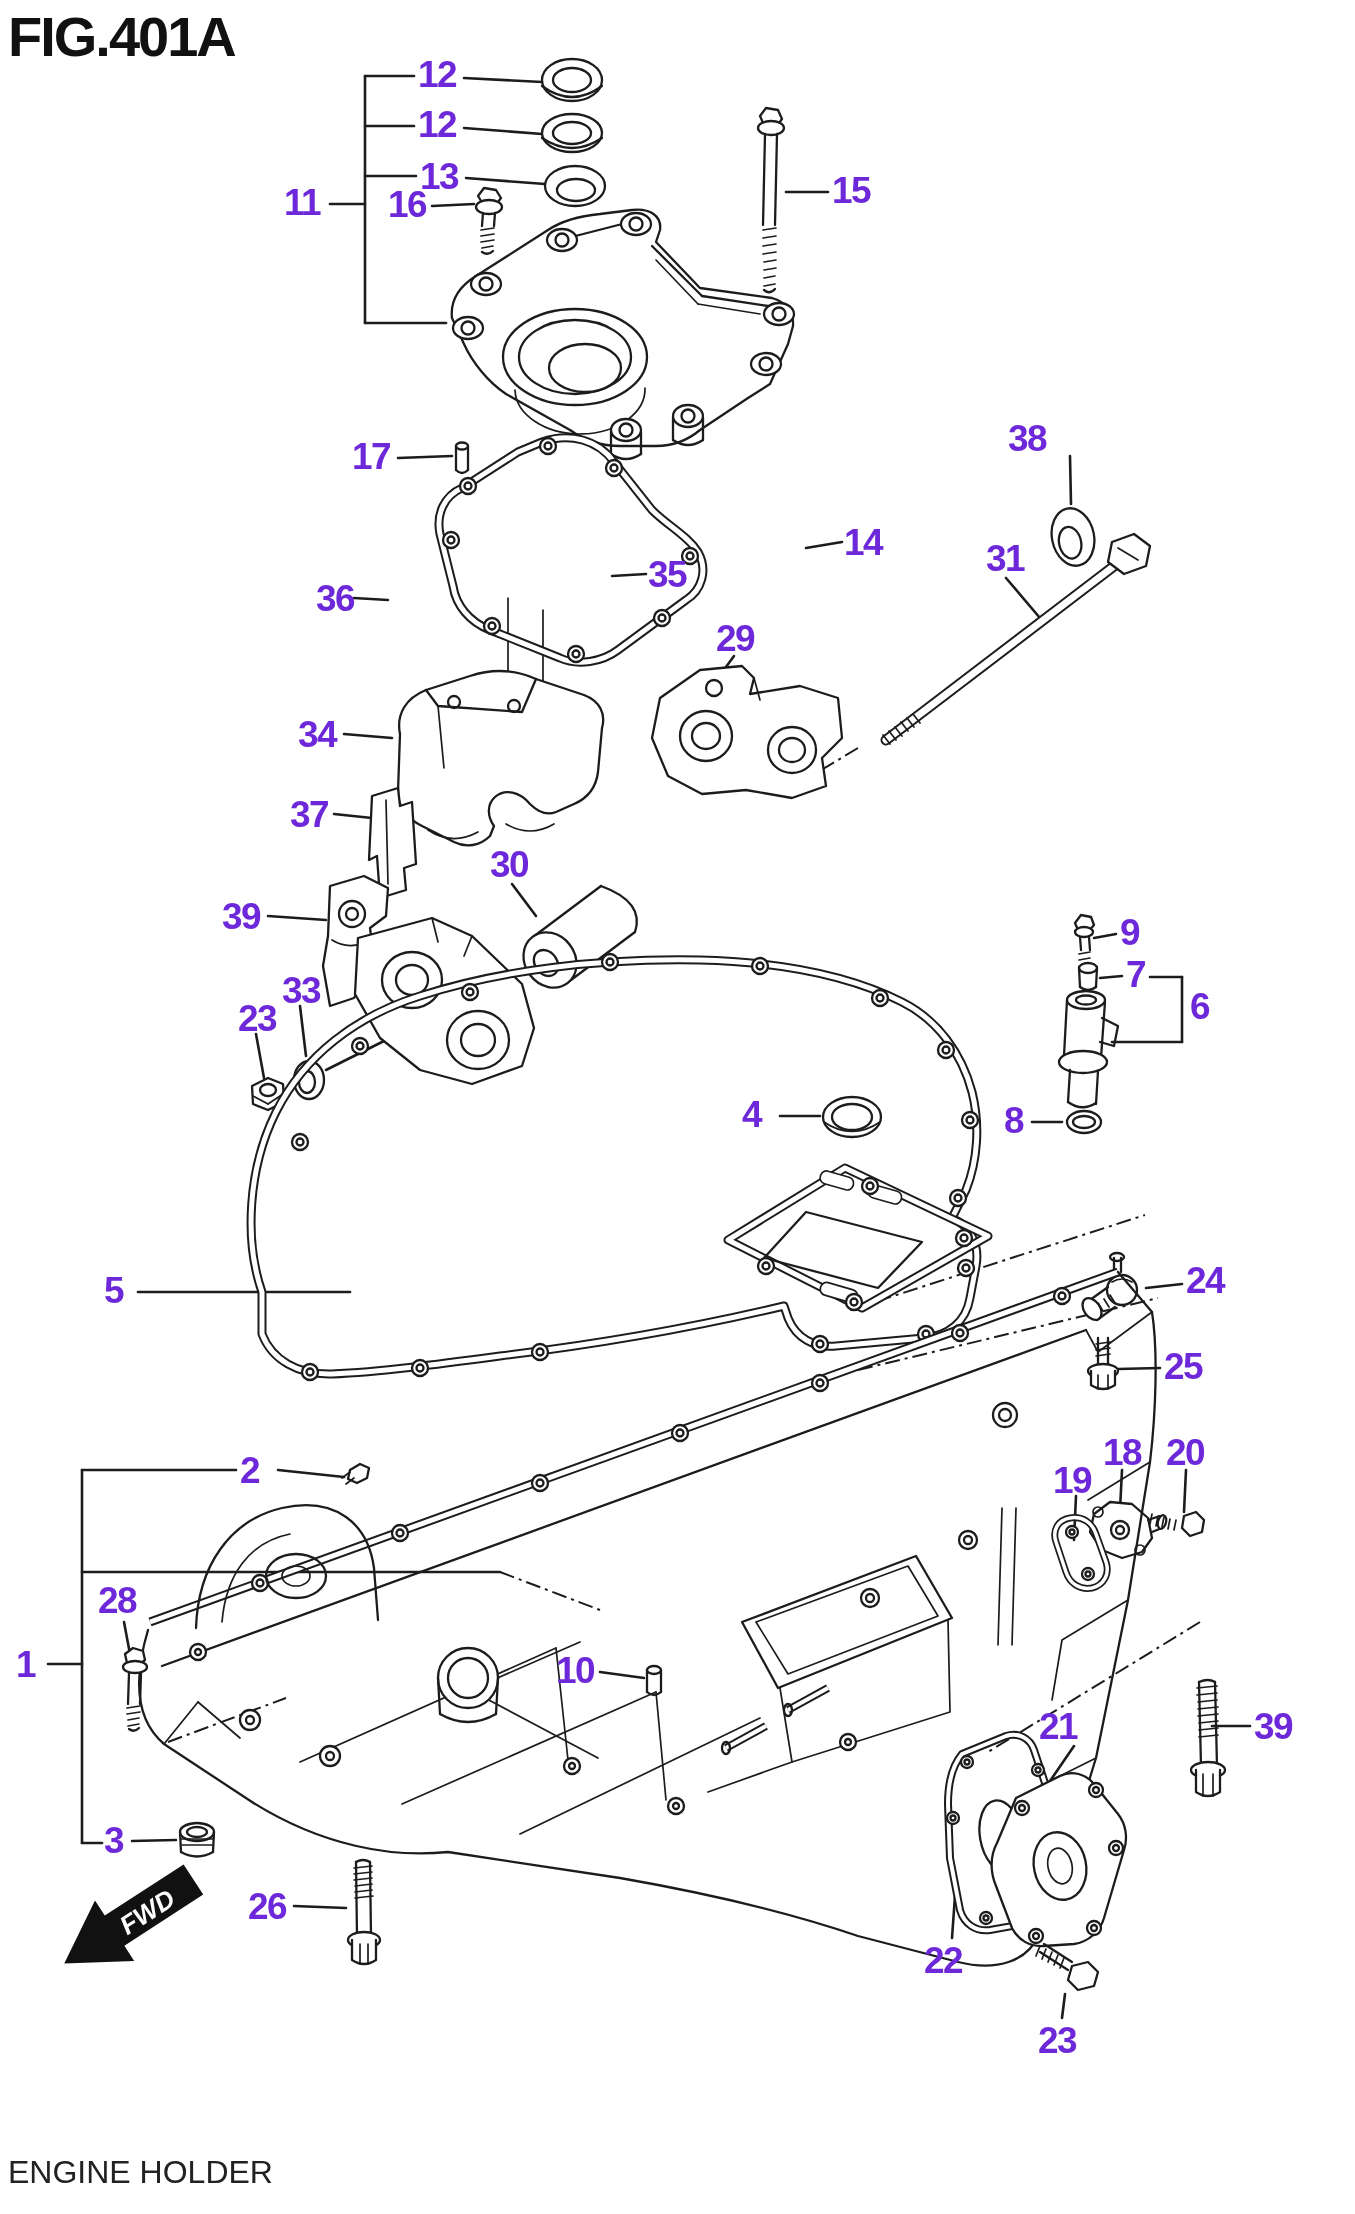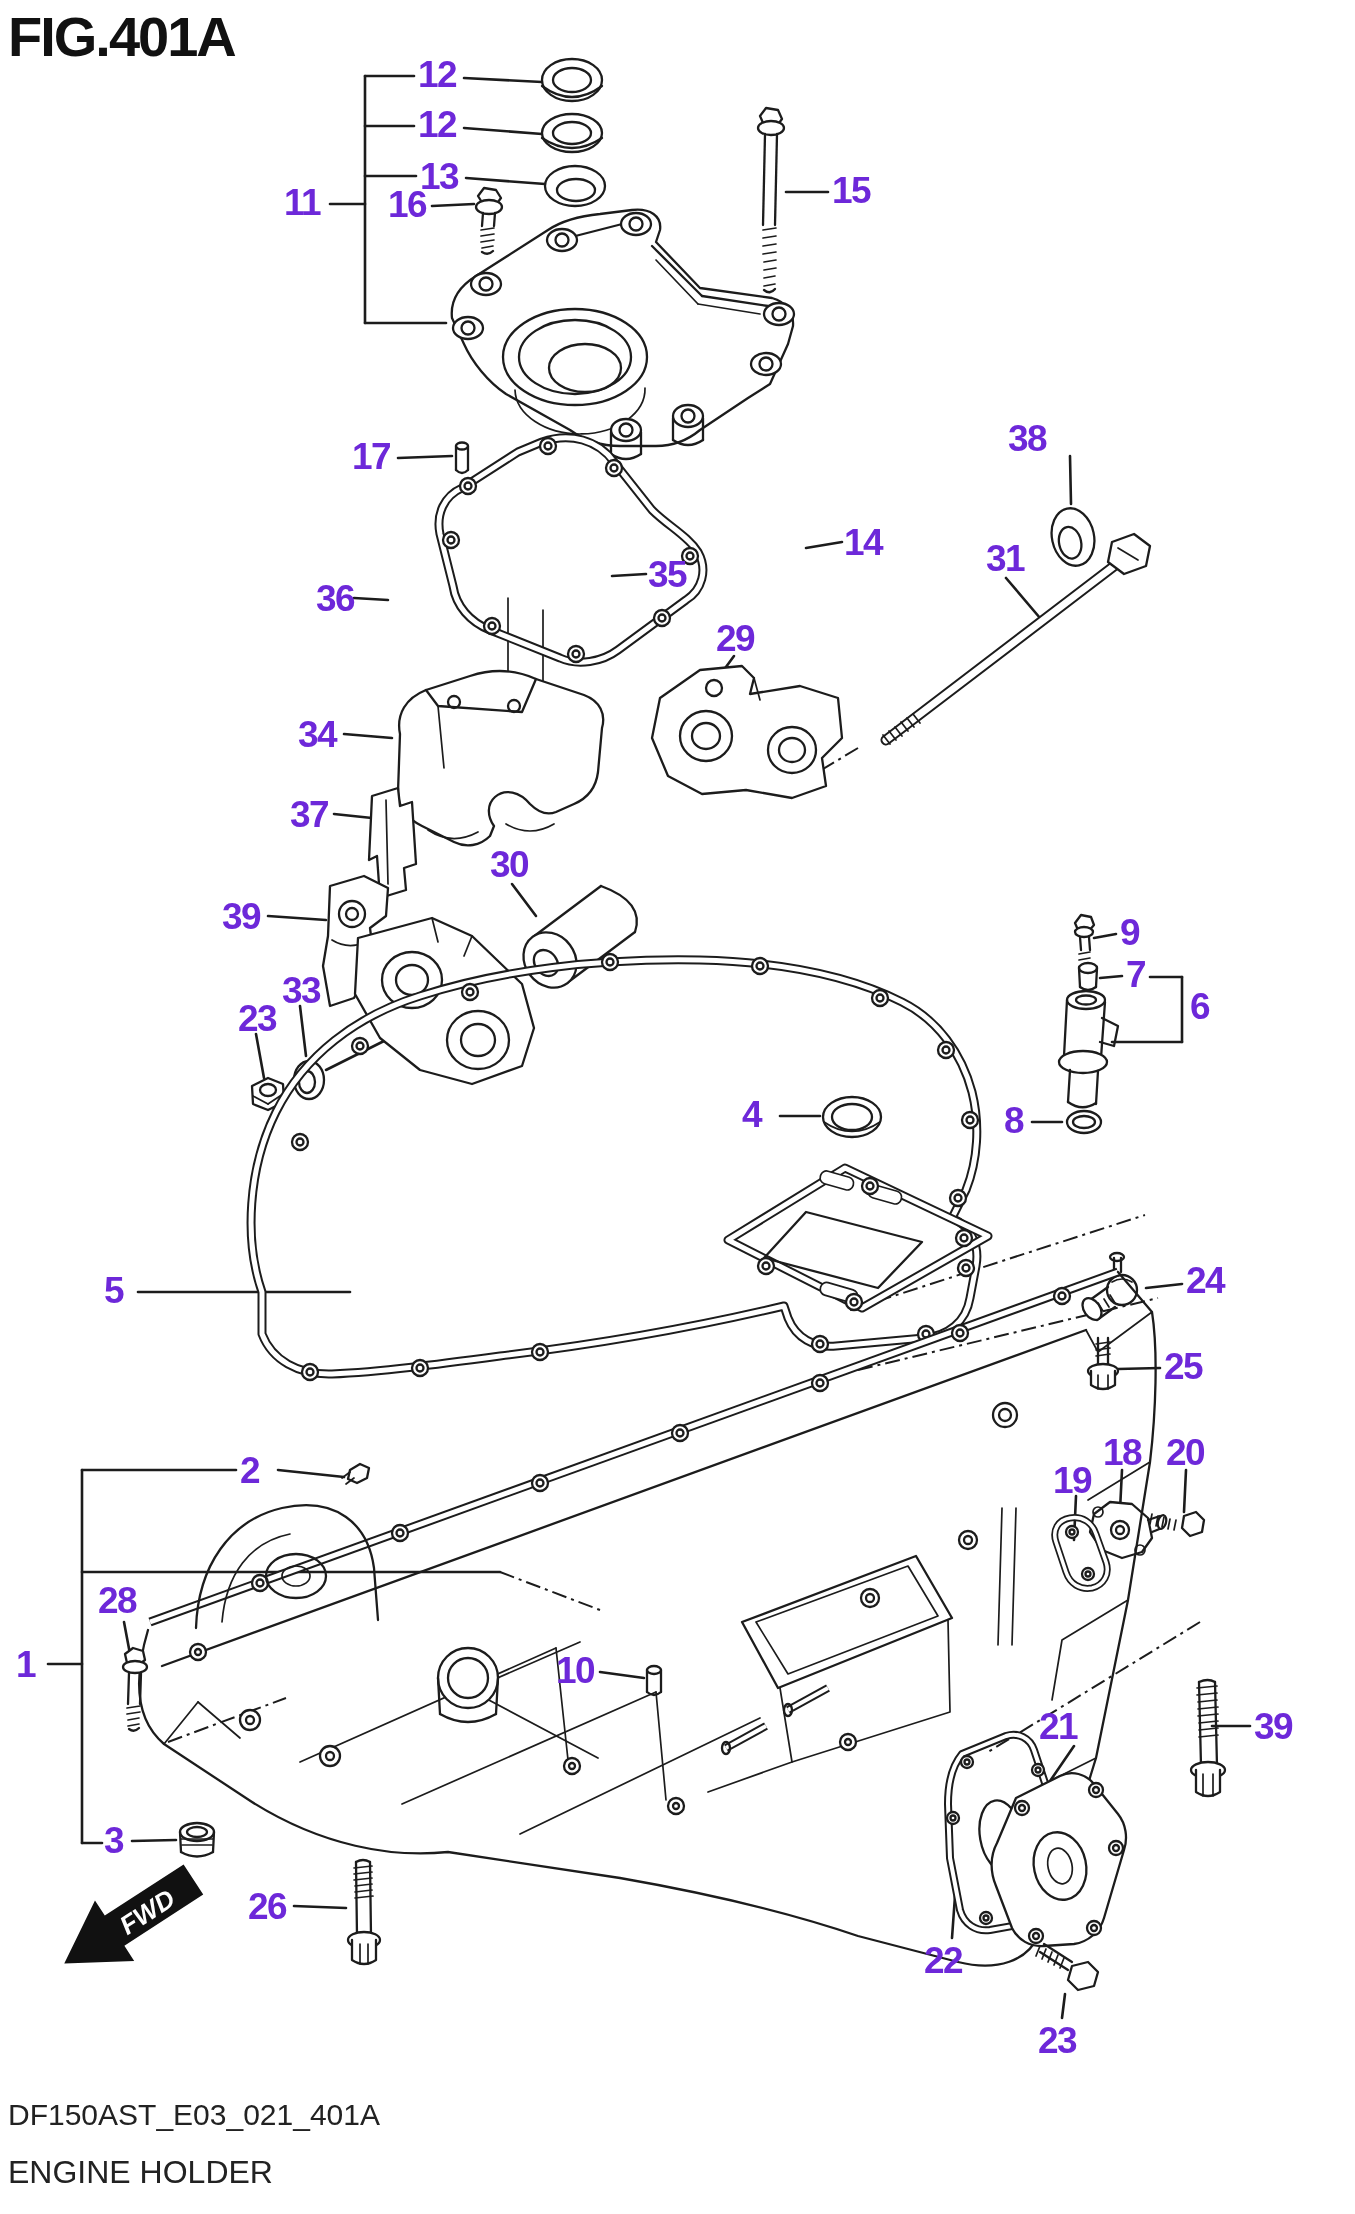--- a/index.html
+++ b/index.html
@@ -627,15 +627,14 @@
   <div class="co" style="left:98px;top:1582px">28</div>
   <div class="co" style="left:16px;top:1646px">1</div>
   <div class="co" style="left:556px;top:1652px">10</div>
   <div class="co" style="left:1039px;top:1708px">21</div>
   <div class="co" style="left:1254px;top:1708px">39</div>
   <div class="co" style="left:104px;top:1822px">3</div>
   <div class="co" style="left:248px;top:1888px">26</div>
   <div class="co" style="left:924px;top:1942px">22</div>
   <div class="co" style="left:1038px;top:2022px">23</div>
 
-  <div class="f-code">DF150AST_E03_021_401A</div>
   <div class="f-name">ENGINE HOLDER</div>
 </div>
 
 </body></html>

